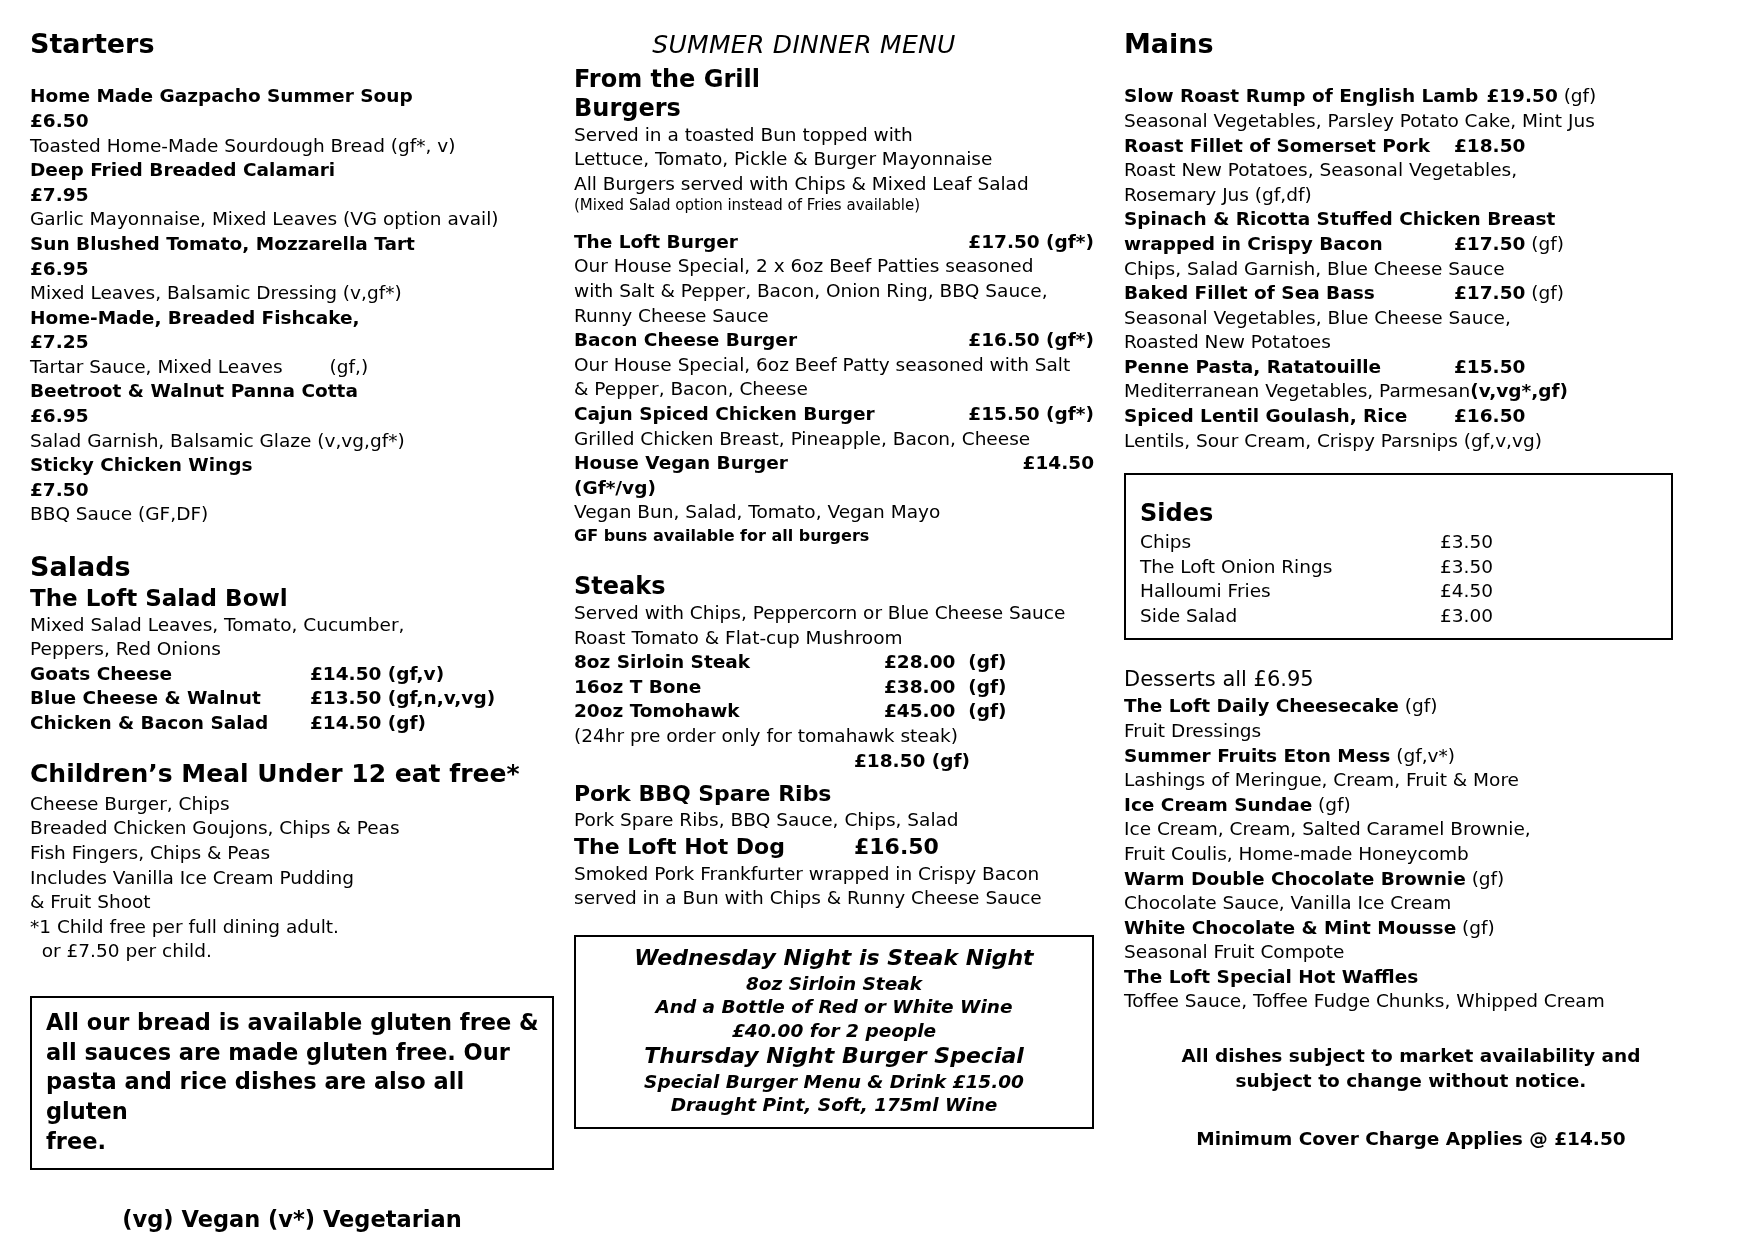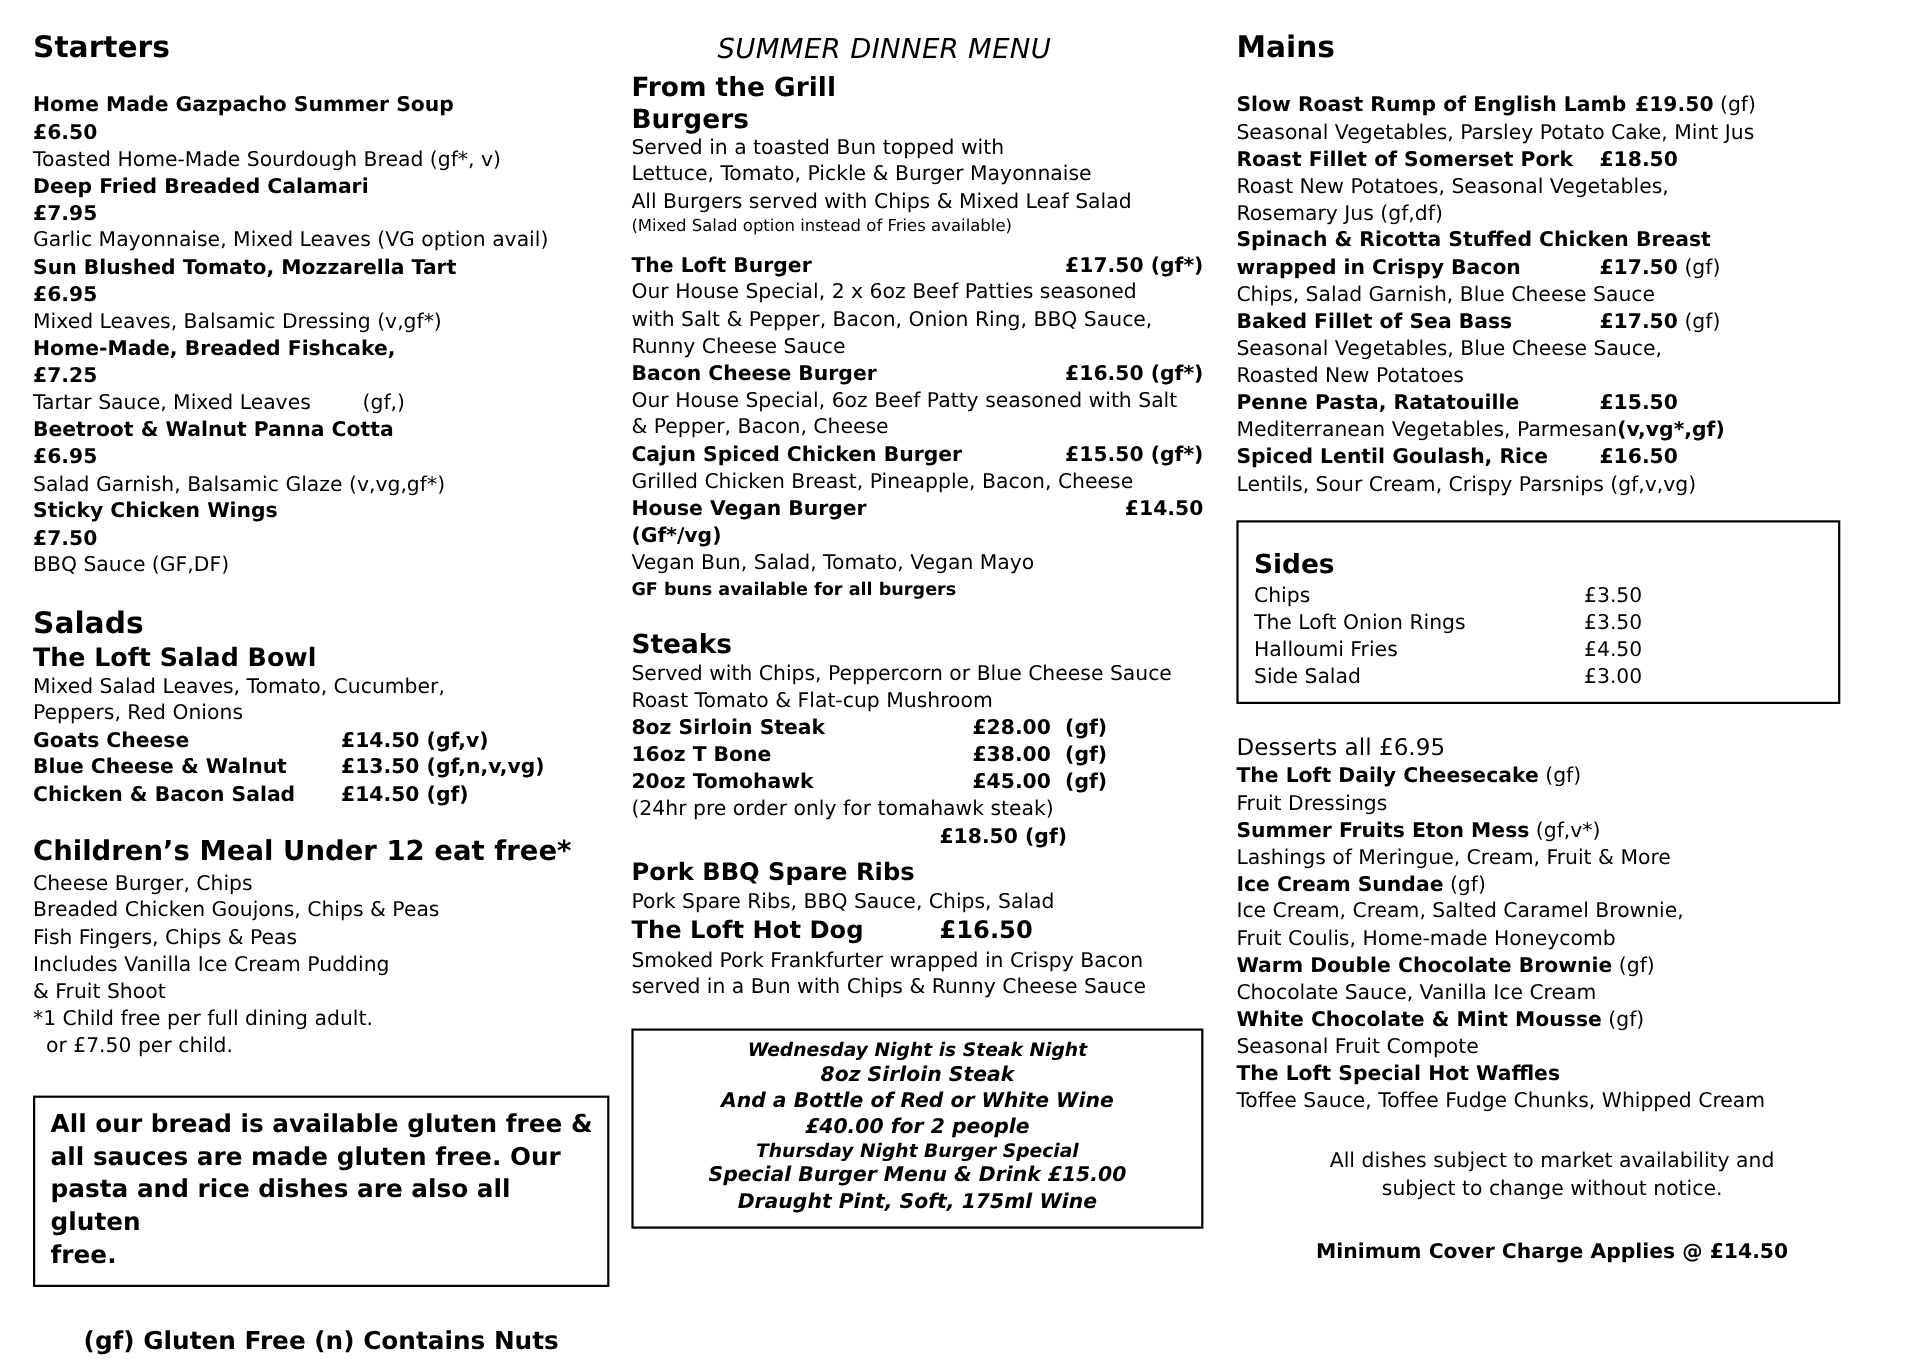--- a/index.html
+++ b/index.html
@@ -118,21 +118,21 @@
     font-weight: bold;
     line-height: 1.42;
   }
 
   .special-box {
     margin-top: 24px;
     padding: 8px 10px 10px 10px;
     text-align: center;
   }
   .special-box .sp-title {
-    font-size: 17px;
+    font-size: 22px;
     font-weight: bold;
     font-style: italic;
     line-height: 1.22;
   }
   .special-box .sp-line {
     font-size: 18.5px;
     font-weight: bold;
     font-style: italic;
     line-height: 1.28;
   }
@@ -153,21 +153,21 @@
     font-size: 18.5px;
     line-height: 1.33;
   }
   .sides-row .nm { flex: 0 0 300px; white-space: pre; }
   .sides-row .pr { flex: 0 0 auto; white-space: pre; }
 
   .footnote {
     margin-top: 30px;
     text-align: center;
     font-size: 18.5px;
-    font-weight: normal;
+    font-weight: bold;
     line-height: 1.35;
     padding-right: 10px;
   }
   .footnote2 {
     margin-top: 34px;
     text-align: center;
     font-size: 18.5px;
     font-weight: bold;
     padding-right: 10px;
   }
@@ -253,20 +253,21 @@
     <div class="gap-md"></div>
 
     <div class="box gf-box">
       <p>All our bread is available gluten free &amp;</p>
       <p>all sauces are made gluten free. Our</p>
       <p>pasta and rice dishes are also all gluten</p>
       <p>free.</p>
     </div>
 
     <div class="legend">
+      <div>(vg) Vegan (v*) Vegetarian</div>
       <div>(gf) Gluten Free (n) Contains Nuts</div>
       <div>(gf*) *=dish can be amended</div>
     </div>
   </div>
 
   <div class="col col-center">
 
     <h1 class="menu-title">SUMMER DINNER MENU</h1>
 
     <div class="subhead-lg">From the Grill</div>

